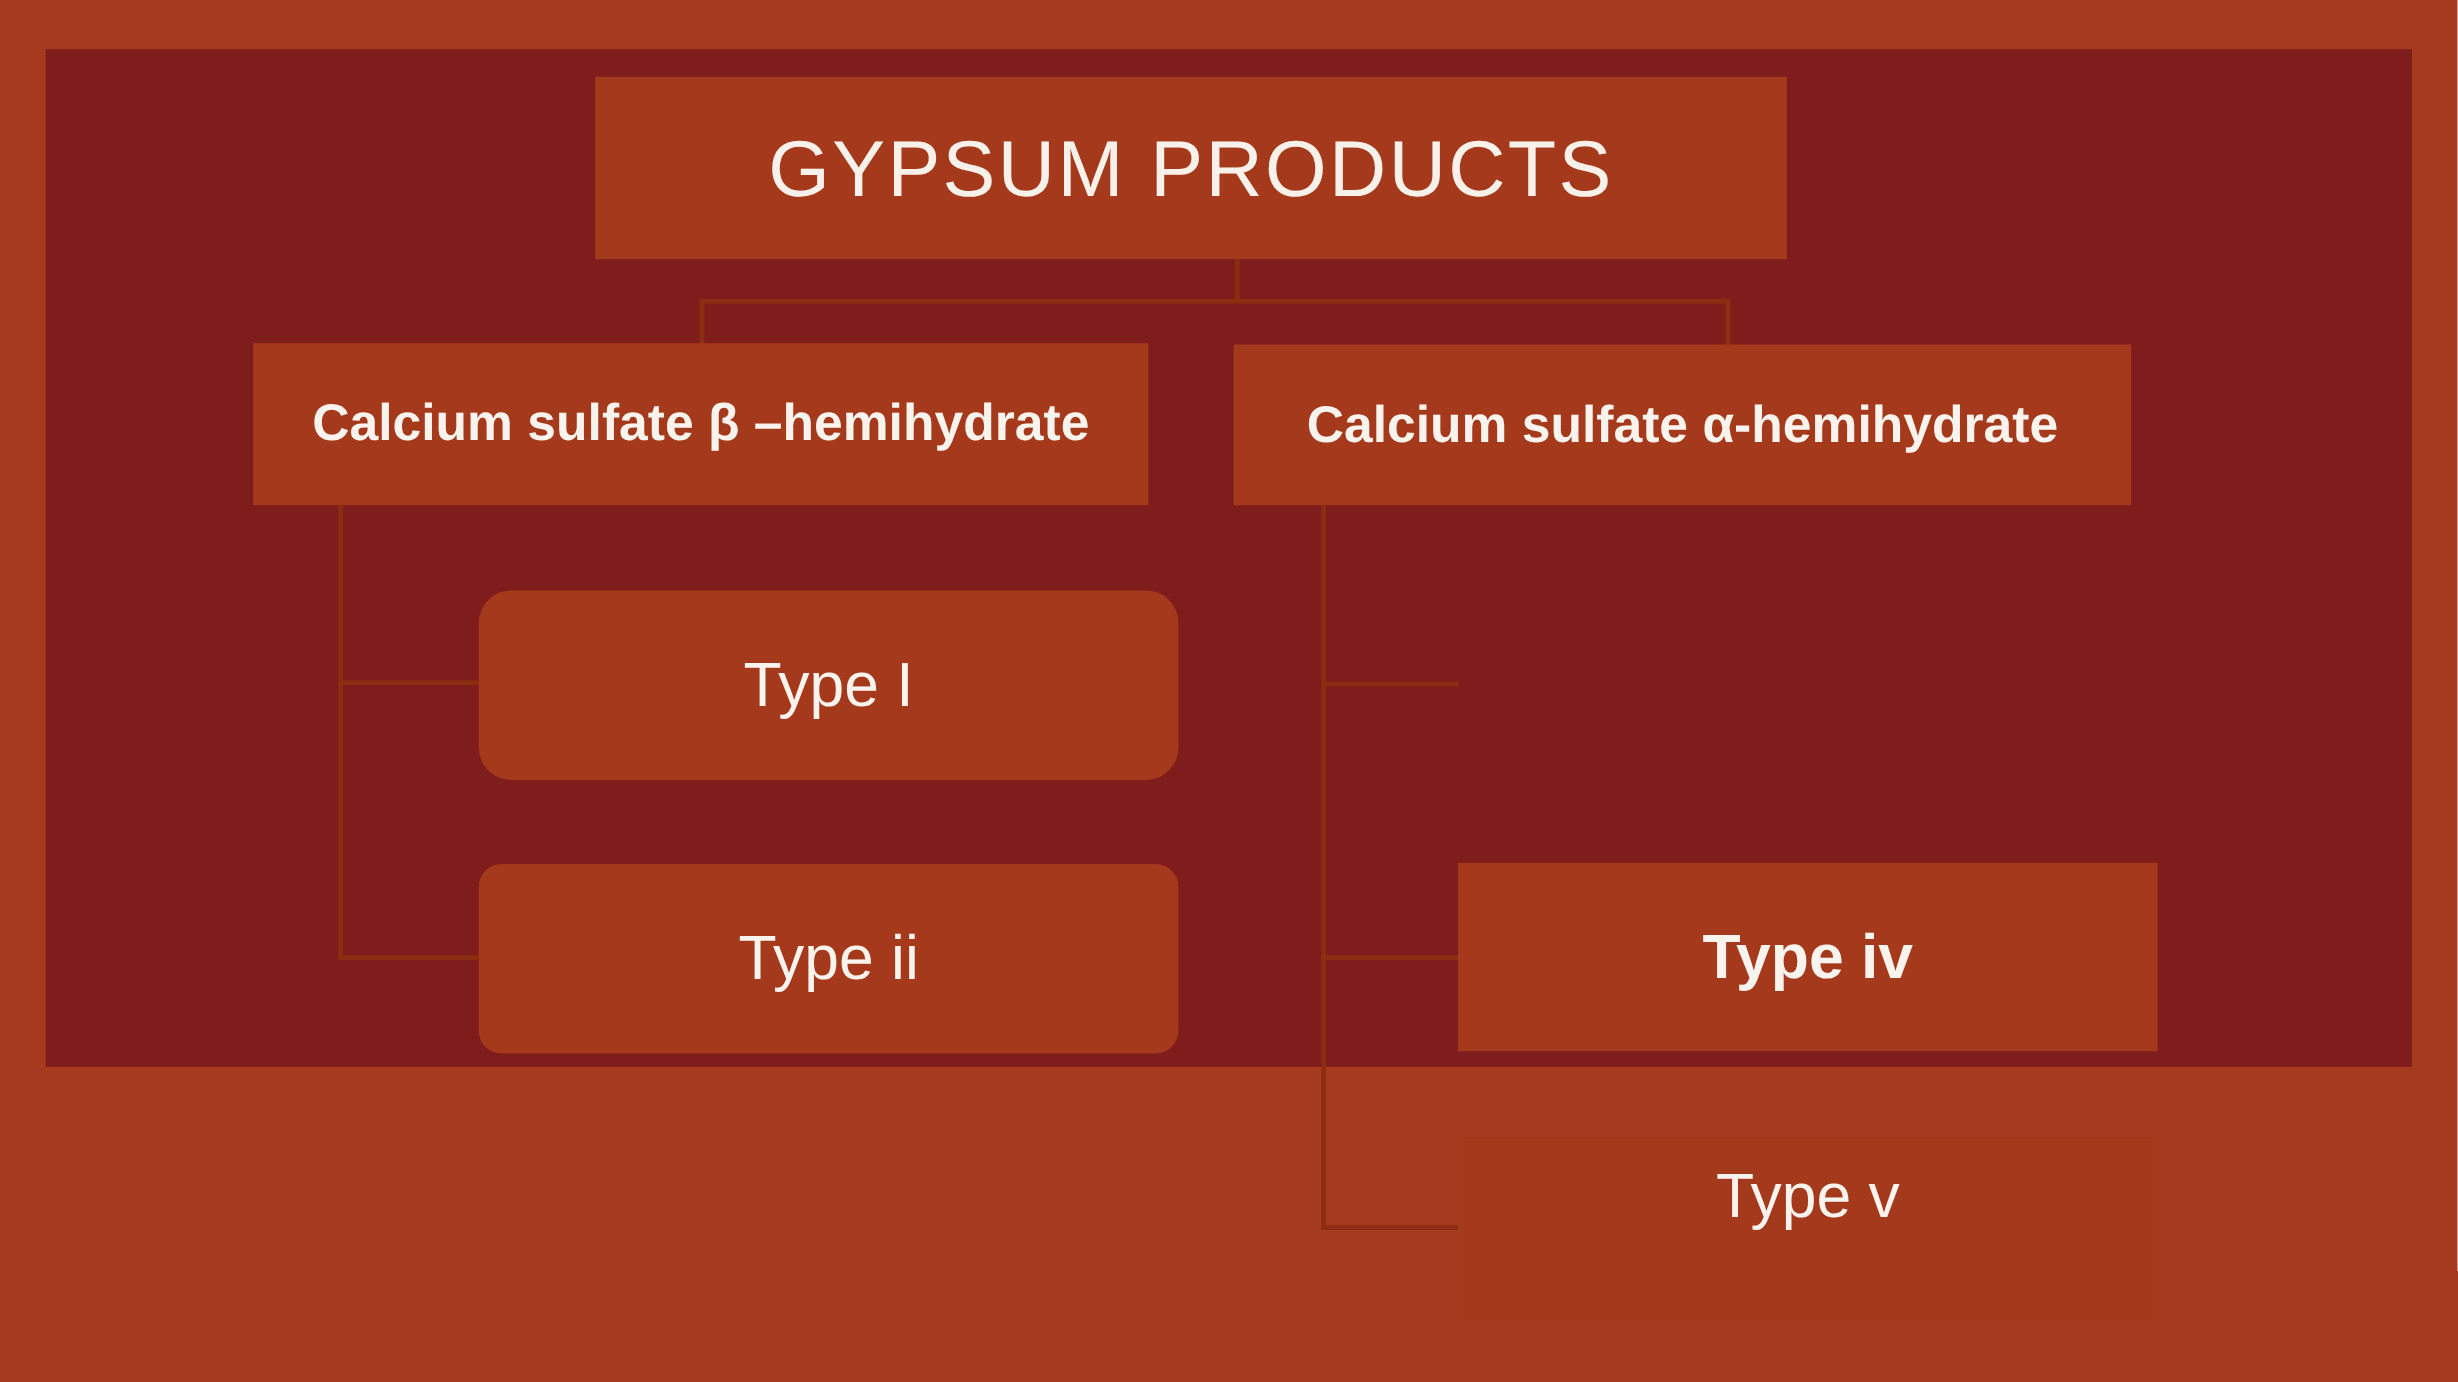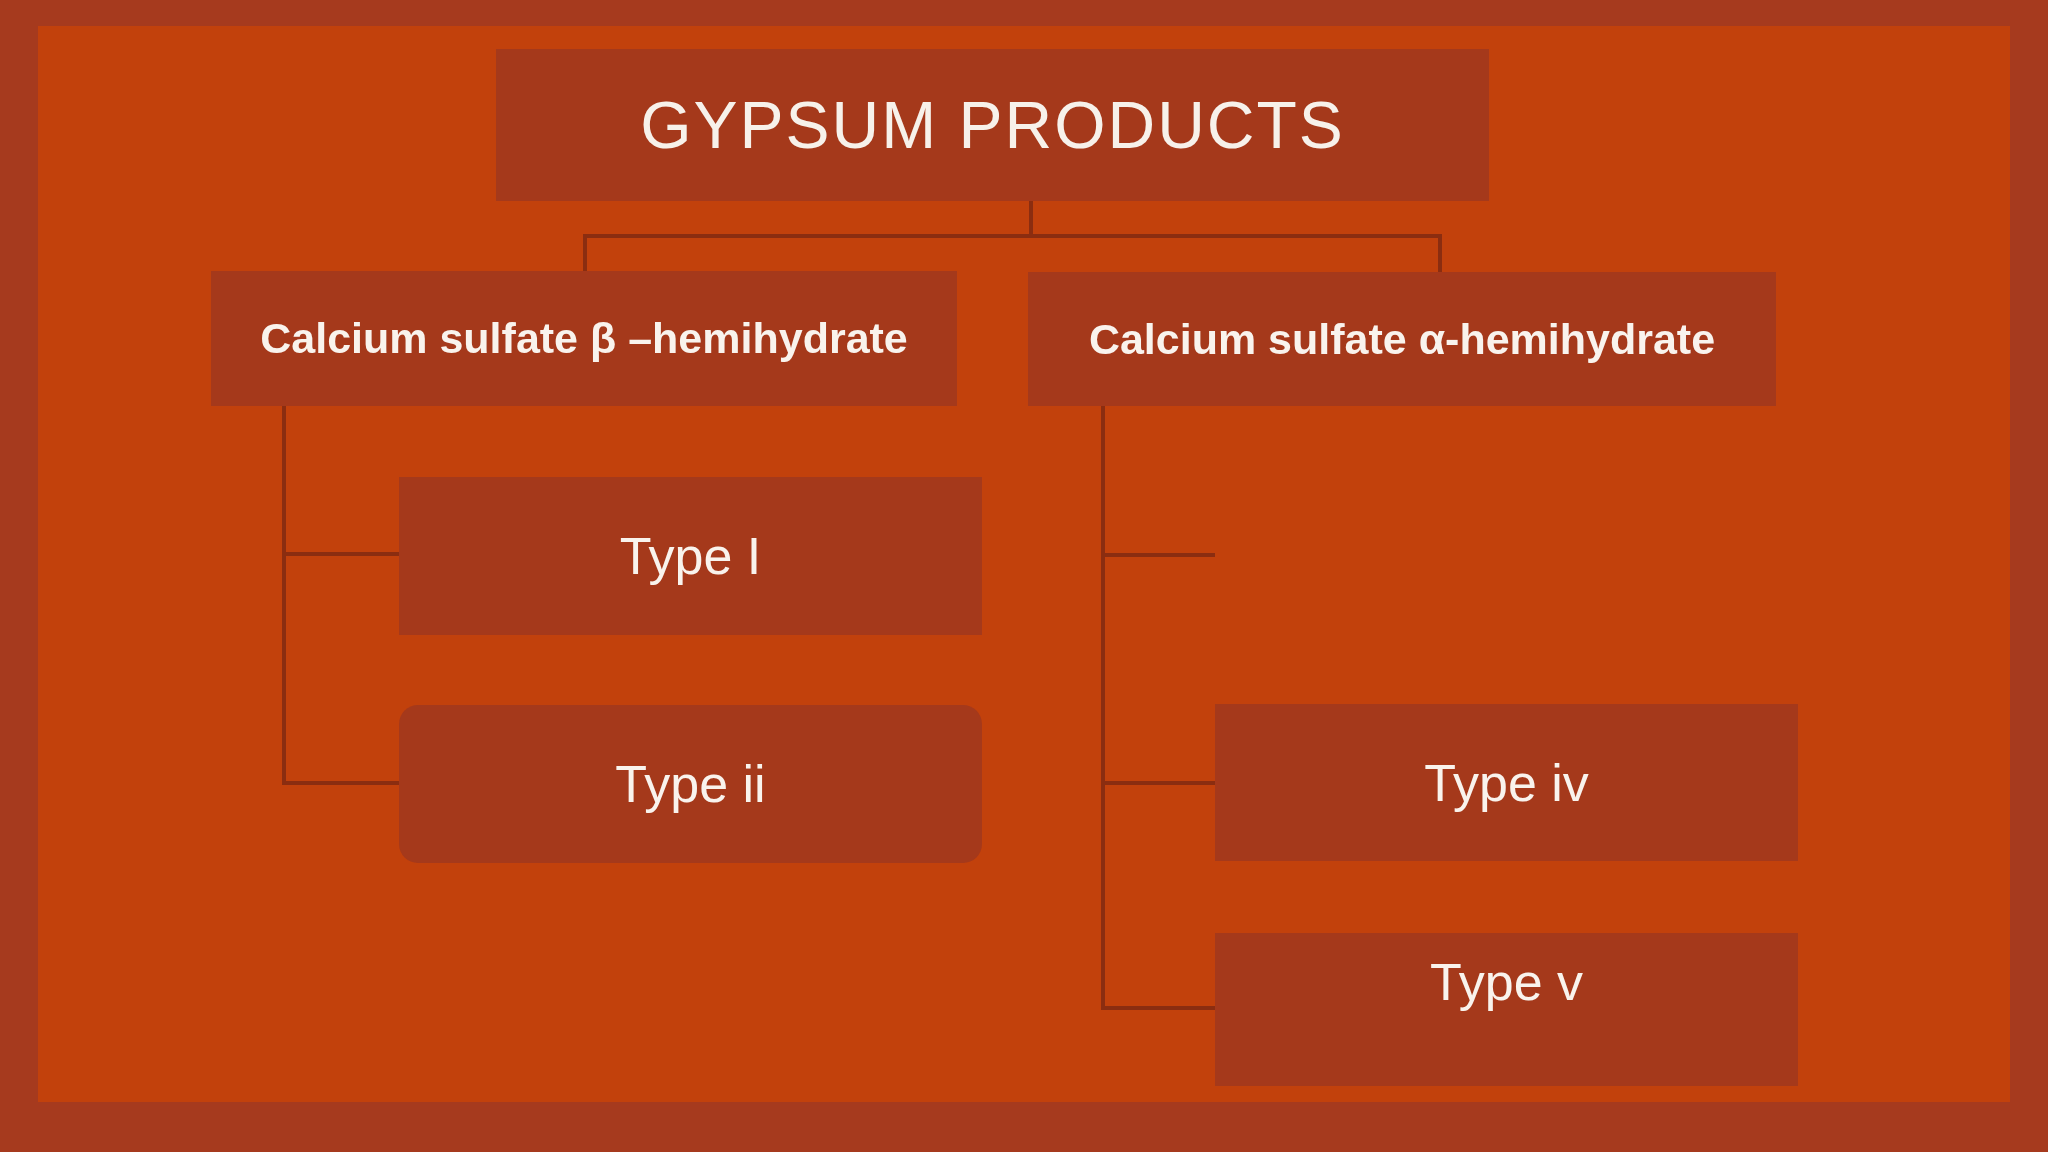--- a/index.html
+++ b/index.html
@@ -11,24 +11,24 @@
   .canvas {
     position: relative;
     width: 2048px;
     height: 1152px;
     background: #a63a1e;           
     overflow: hidden;
   }
   .content-area {
     position: absolute;
     left: 38px;
-    top: 26px;
+    top: 41px;
     width: 1972px;
-    height: 1076px;
-    background: #c2410c;           
+    height: 848px;
+    background: #7f1d1d;           
   }
   .node {
     position: absolute;
     background: #a5391b;           
     color: #f9f3ed;                
     display: flex;
     align-items: center;
     justify-content: center;
     text-align: center;
     box-sizing: border-box;
@@ -80,30 +80,30 @@
     </div>
 
     <div class="node branch-node" style="left:173px; top:245px; width:746px; height:135px;">
       <span>Calcium sulfate β –hemihydrate</span>
     </div>
 
     <div class="node branch-node" style="left:990px; top:246px; width:748px; height:134px;text-align:center;">
       <span>Calcium sulfate α-hemihydrate</span>
     </div>
 
-    <div class="node leaf-node" style="left:361px; top:451px; width:583px; height:158px;">
+    <div class="node leaf-node" style="left:361px; top:451px; width:583px; height:158px;border-radius:27px;">
       <span>Type I</span>
     </div>
 
     <div class="node leaf-node" style="left:361px; top:679px; width:583px; height:158px;border-radius:19px;">
       <span>Type ii</span>
     </div>
 
 
-    <div class="node leaf-node" style="left:1177px; top:678px; width:583px; height:157px;">
+    <div class="node leaf-node" style="left:1177px; top:678px; width:583px; height:157px;font-weight:bold;">
       <span>Type iv</span>
     </div>
 
     <div class="node leaf-node" style="left:1177px; top:907px; width:583px; height:153px;">
       <span class="raised">Type v</span>
     </div>
 
   </div>
 </div>
 

